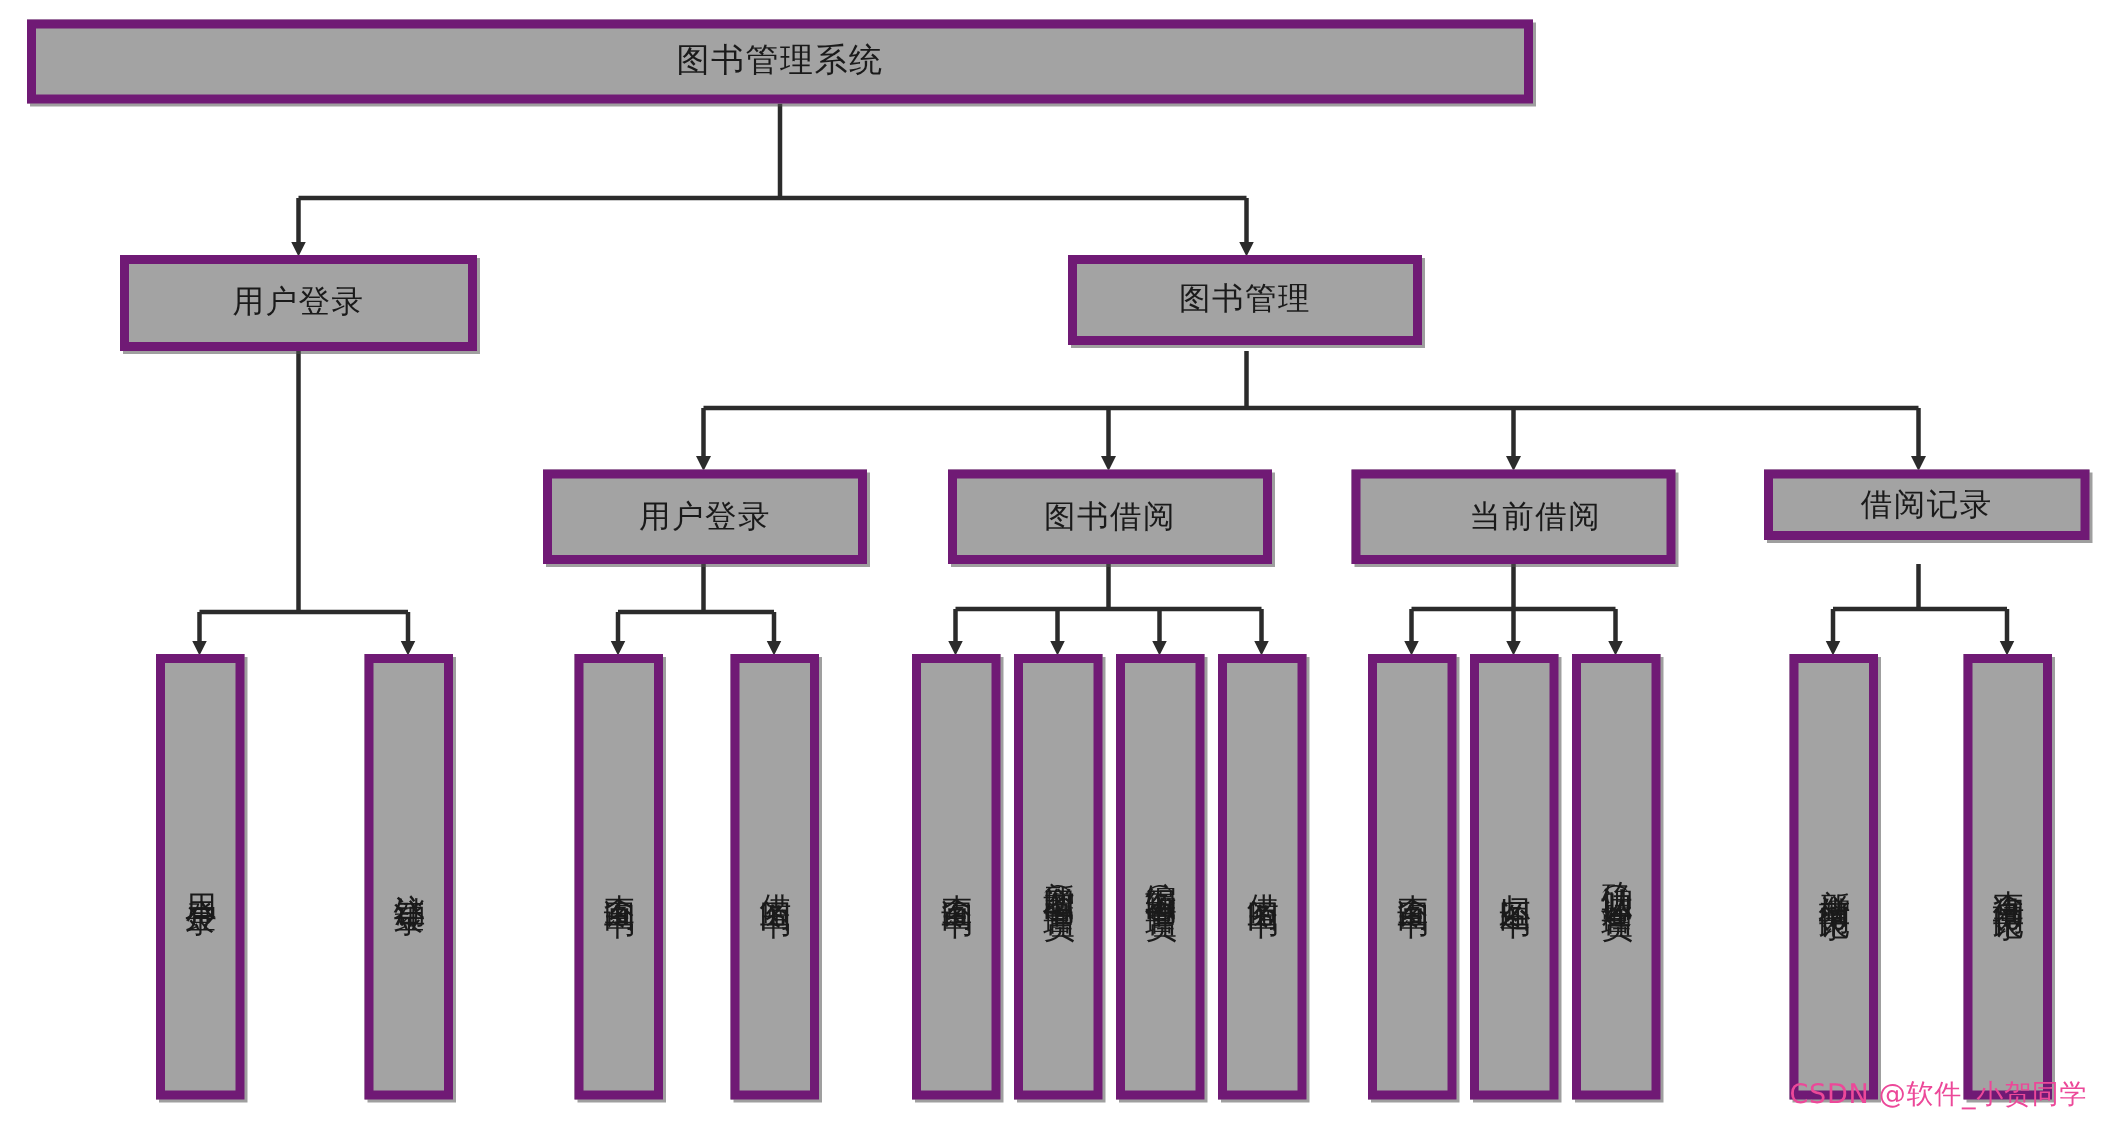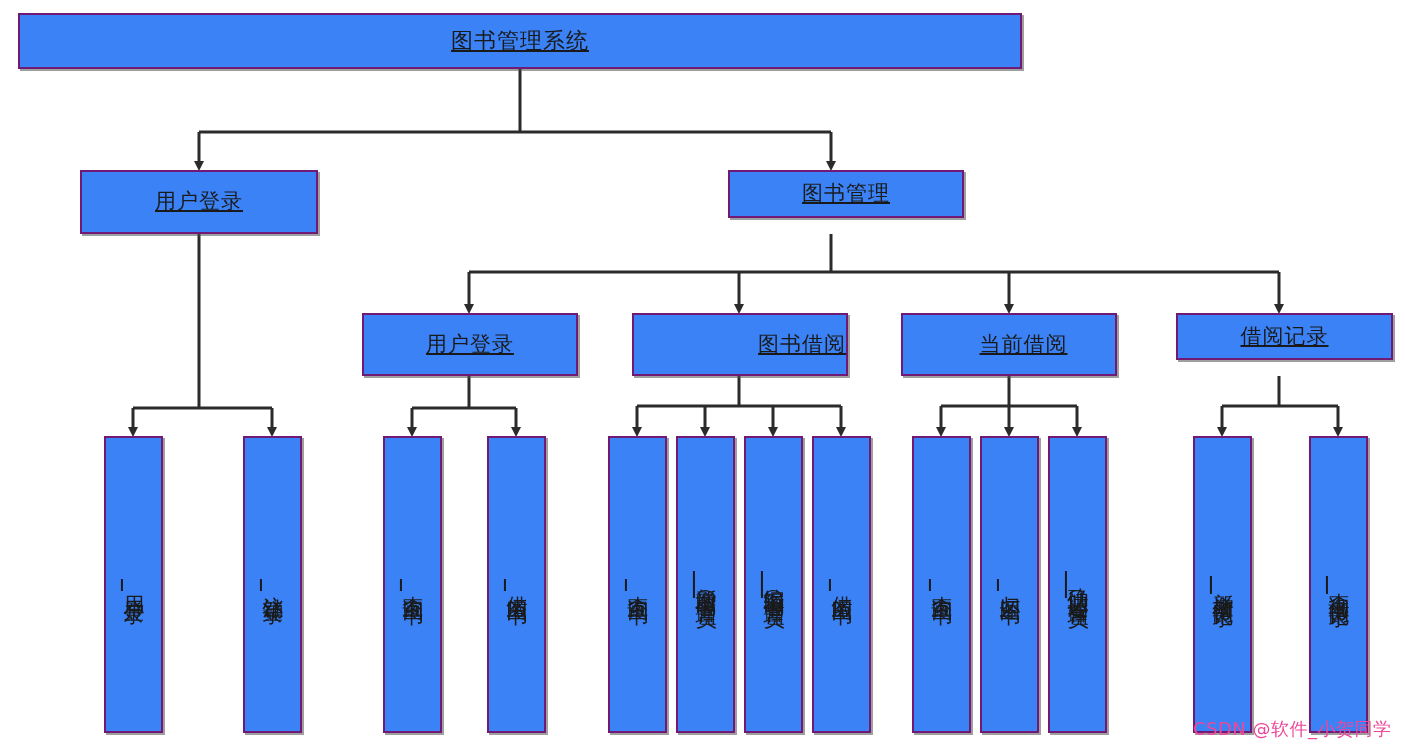--- a/index.html
+++ b/index.html
@@ -23,27 +23,26 @@
     position: absolute;
     left: 0;
     top: 0;
     width: 1405px;
     height: 747px;
     pointer-events: none;
   }
   .node {
     position: absolute;
     box-sizing: border-box;
-    background: #3b82f6;
-    border: 2px solid #701a75;
+    background: #a3a3a3;
+    border: 6px solid #701a75;
     display: flex;
     align-items: center;
     justify-content: center;
     box-shadow: 2px 2px 0 rgba(80,80,80,0.55);
-    text-decoration: underline;
   }
   .node .label {
     display: block;
     text-align: center;
     color: #1a1a1a;
     letter-spacing: 1px;
     white-space: nowrap;
   }
   
   .node.horiz .label {
@@ -132,28 +131,28 @@
     </g>
   </svg>
 
   <div class="node horiz root" style="left:18px; top:13px; width:1004px; height:56px;">
     <span class="label">图书管理系统</span>
   </div>
 
   <div class="node horiz" style="left:80px; top:170px; width:238px; height:64px;">
     <span class="label">用户登录</span>
   </div>
-  <div class="node horiz" style="left:728px; top:170px; width:236px; height:48px;">
+  <div class="node horiz" style="left:712px; top:170px; width:236px; height:60px;">
     <span class="label">图书管理</span>
   </div>
 
   <div class="node horiz" style="left:362px; top:313px; width:216px; height:63px;">
     <span class="label">用户登录</span>
   </div>
-  <div class="node horiz" style="left:632px; top:313px; width:216px; height:63px;justify-content:flex-end;">
+  <div class="node horiz" style="left:632px; top:313px; width:216px; height:63px;">
     <span class="label">图书借阅</span>
   </div>
   <div class="node horiz" style="left:901px; top:313px; width:216px; height:63px;padding-left:29px;">
     <span class="label">当前借阅</span>
   </div>
   <div class="node horiz" style="left:1176px; top:313px; width:217px; height:47px;">
     <span class="label">借阅记录</span>
   </div>
 
   <div class="node vert" style="left:104px; top:436px; width:59px; height:297px;">

